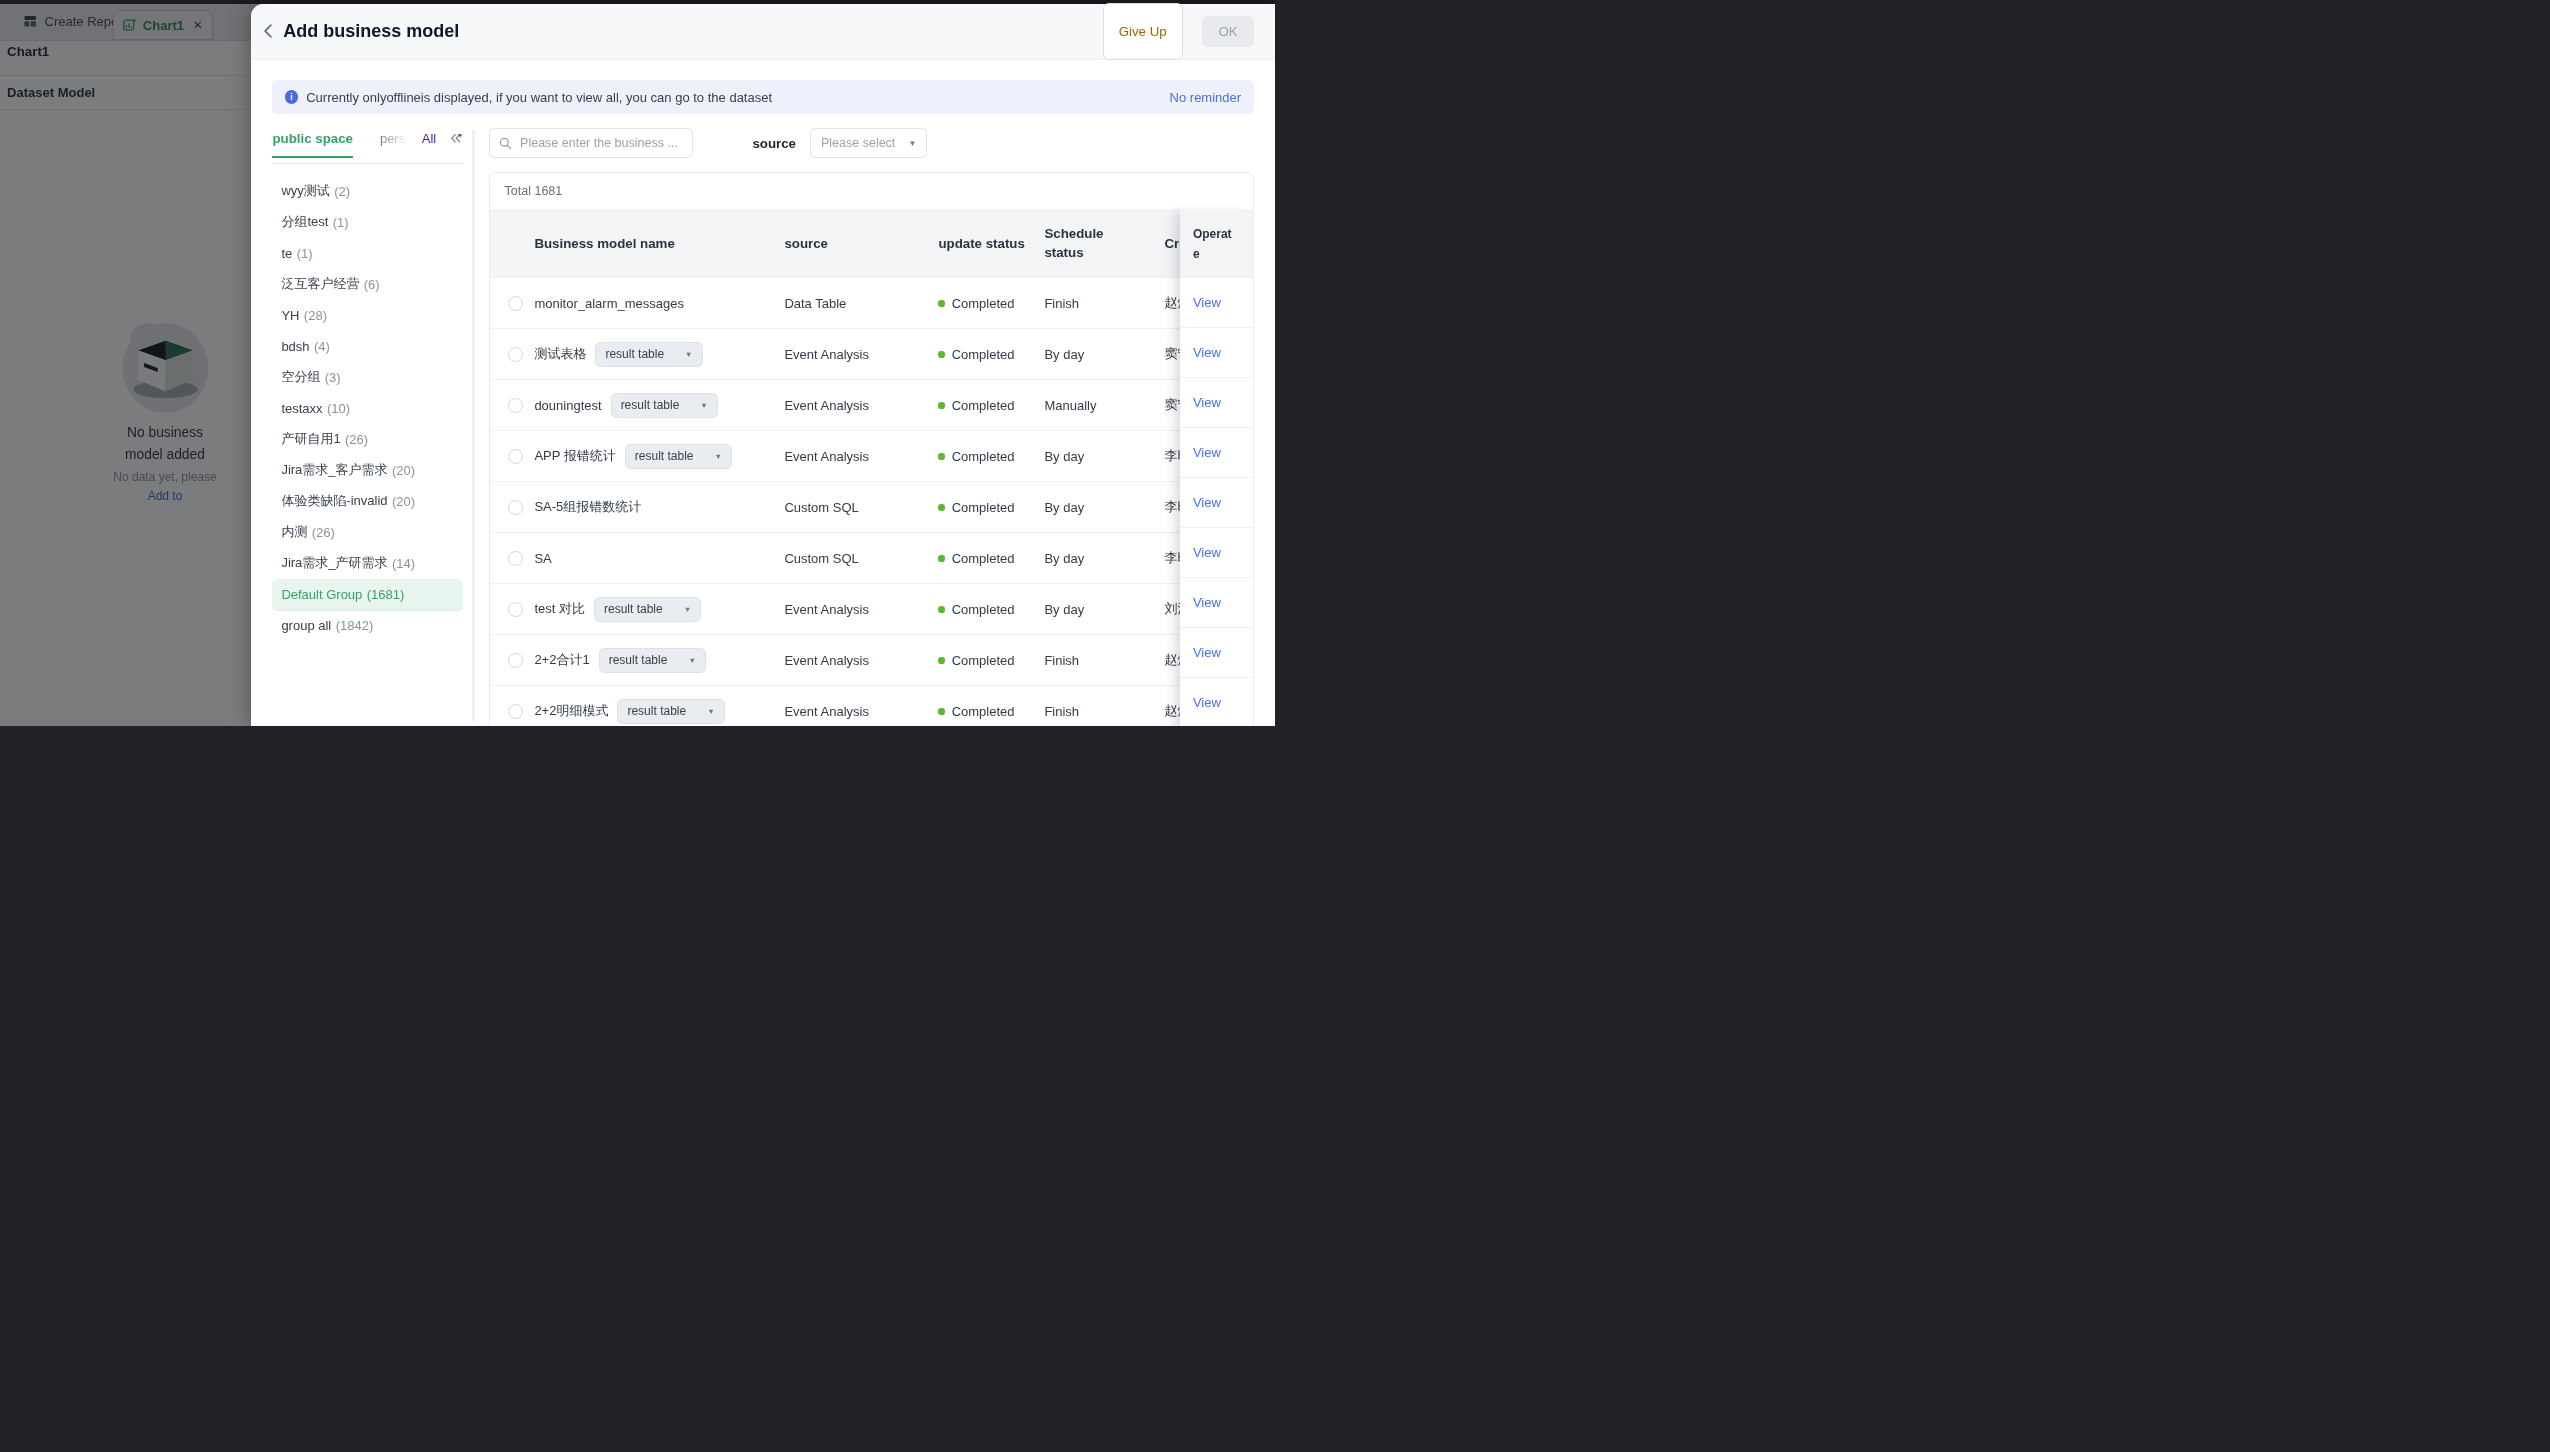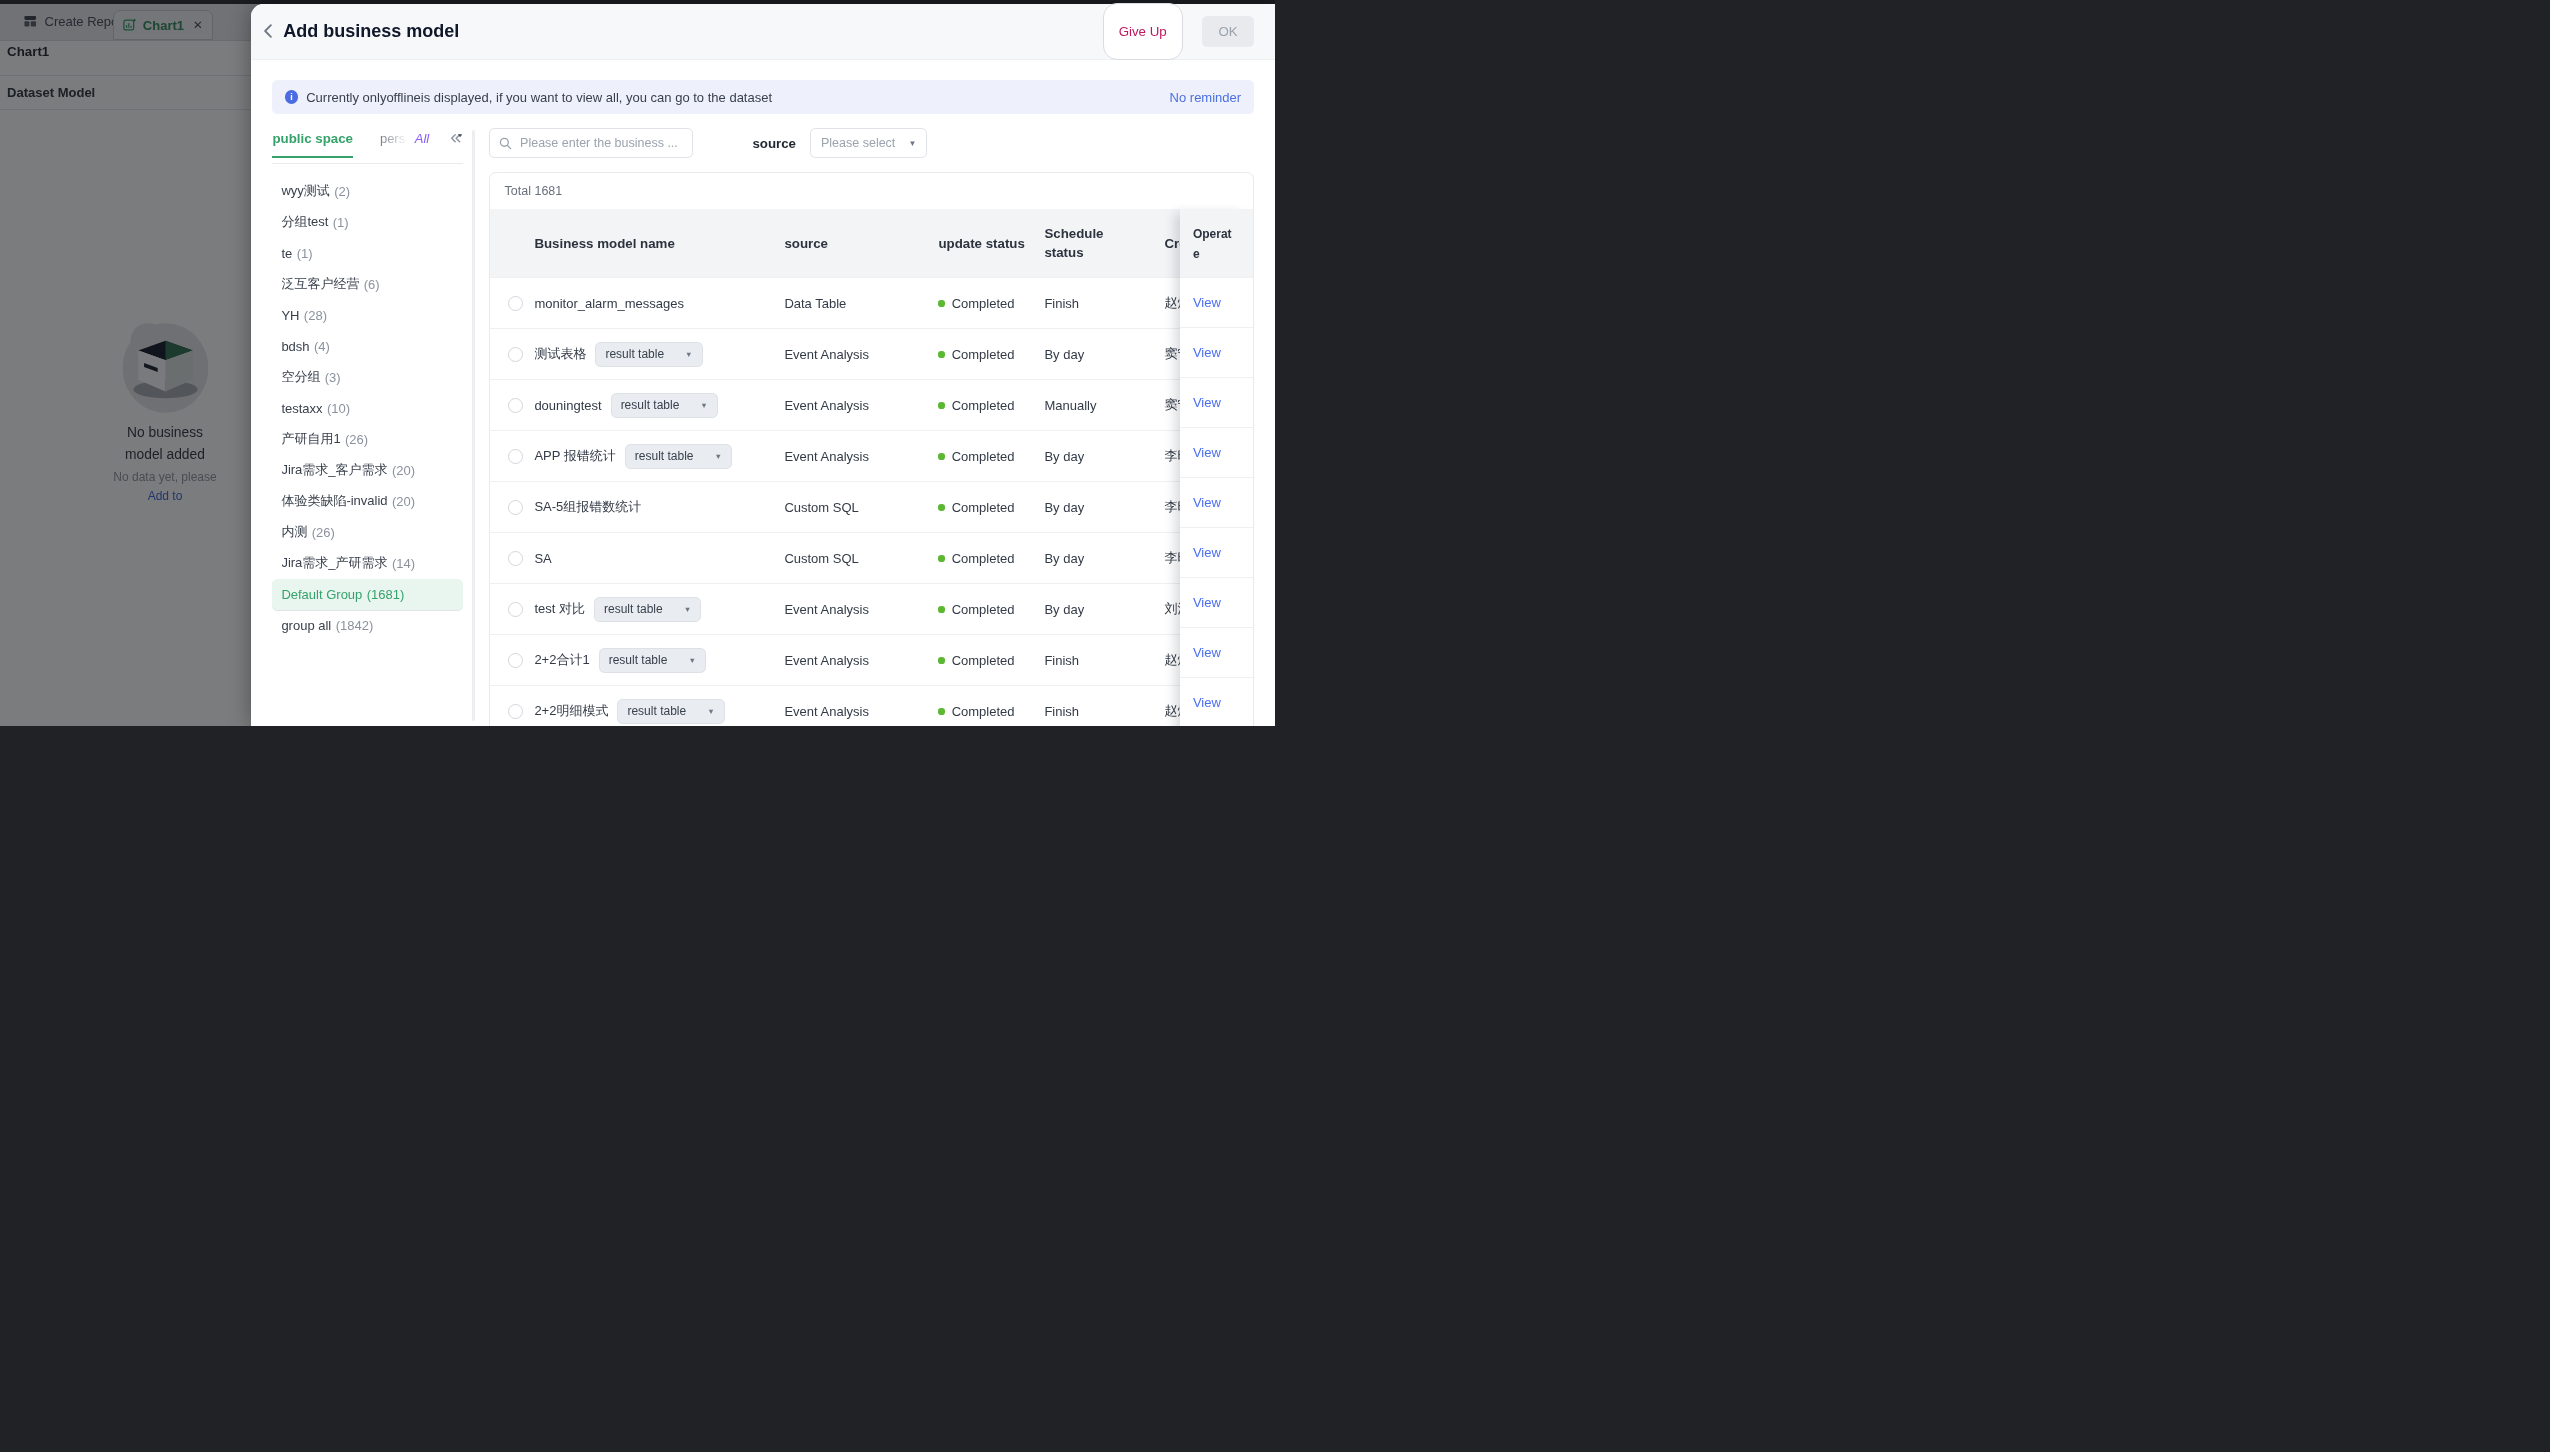--- a/index.html
+++ b/index.html
@@ -25,42 +25,42 @@
   .empty .s{margin-top:5.3px;font-size:12px;color:#8f959d;text-align:center;}
   .empty .a{margin-top:4.4px;font-size:12px;color:#3d63d8;}
   .overlay{position:absolute;inset:0;background:rgba(14,16,20,0.55);}
   
   .modal{position:absolute;left:251px;top:3.6px;right:0;bottom:0;background:#fff;
          border-radius:12.5px 0 0 0;box-shadow:0 0 21.4px rgba(0,0,0,.35);}
   .m-header{display:flex;align-items:center;height:55px;padding:0 21.4px 0 10.7px;gap:9px;
             background:#f7f8fa;border-radius:12.5px 0 0 0;border-bottom:0.9px solid #eef0f3;}
   .m-title{font-size:18px;font-weight:700;color:#0f172a;}
   .m-spacer{flex:1;}
-  .btn-secondary{padding:20px 15px;border:0.9px solid #d9dce1;border-radius:14px;background:#fff;
-            font-size:13.3px;color:#be185d;font-family:inherit;}
+  .btn-secondary{padding:20px 15px;border:0.9px solid #d9dce1;border-radius:6px;background:#fff;
+            font-size:13.3px;color:#a16207;font-family:inherit;}
   .btn-disabled{padding:8px 16px;border:none;border-radius:5.3px;background:#e8eaee;
             font-size:13.3px;color:#9aa2ac;font-family:inherit;margin-left:10.7px;}
   .m-body{padding:20.5px 21.4px 0 21.4px;}
   .banner{height:34px;background:#eef1fc;border-radius:5.3px;display:flex;align-items:center;
           padding:0 12.5px;gap:8px;}
   .info-ic{width:13.3px;height:13.3px;border-radius:50%;background:#4a6ce0;color:#fff;font-size:9px;
            font-weight:700;display:flex;align-items:center;justify-content:center;flex:none;font-style:normal;}
   .banner-text{font-size:13px;color:#39404d;}
   .banner-link{margin-left:auto;font-size:13px;color:#4a6fe0;}
   .main-row{display:flex;margin-top:14.2px;}
   
   .sbar{width:191px;flex:none;}
   .stabs{position:relative;height:33px;border-bottom:0.9px solid #e9ebee;margin-top:1.8px;white-space:nowrap;}
   .stab-active{display:inline-block;font-size:13.3px;font-weight:700;color:#35a26b;
                padding-bottom:9.8px;border-bottom:2.7px solid #35a26b;margin-right:23px;}
   .stab{display:inline-block;font-size:13px;color:#59616e;}
   .stab-fade{position:absolute;right:46px;top:0;width:43px;height:27px;
              background:linear-gradient(90deg,rgba(255,255,255,0),#fff 80%);}
-  .stab-all{position:absolute;right:0;top:0.9px;background:#fff;display:flex;align-items:center;gap:20px;
-            font-size:13px;color:#8b5cf6;padding-left:3.6px;font-style:italic;}
+  .stab-all{position:absolute;right:0;top:0.9px;background:#fff;display:flex;align-items:center;gap:13px;
+            font-size:13px;color:#4c1d95;padding-left:3.6px;}
   .glist{margin-top:11.6px;}
   .gitem{height:31px;display:flex;align-items:center;padding:0 9px;font-size:13px;color:#39404c;}
   .gitem .cnt{margin-left:4.4px;color:#8b929e;}
   .gitem.sel{background:#e9f5ef;border-radius:5.3px;color:#35a26b;box-shadow:0 0.9px 0 #e2e4e7;}
   .gitem.sel .cnt{color:#35a26b;}
   .panel-div{position:absolute;left:221px;top:126px;bottom:5.3px;width:2.7px;background:#edeef1;border-radius:1.8px;}
   
   .rcol{flex:1;margin-left:26px;min-width:0;}
   .filters{display:flex;align-items:center;}
   .search{width:204px;height:30px;border:0.9px solid #dfe2e7;border-radius:5.3px;display:flex;

